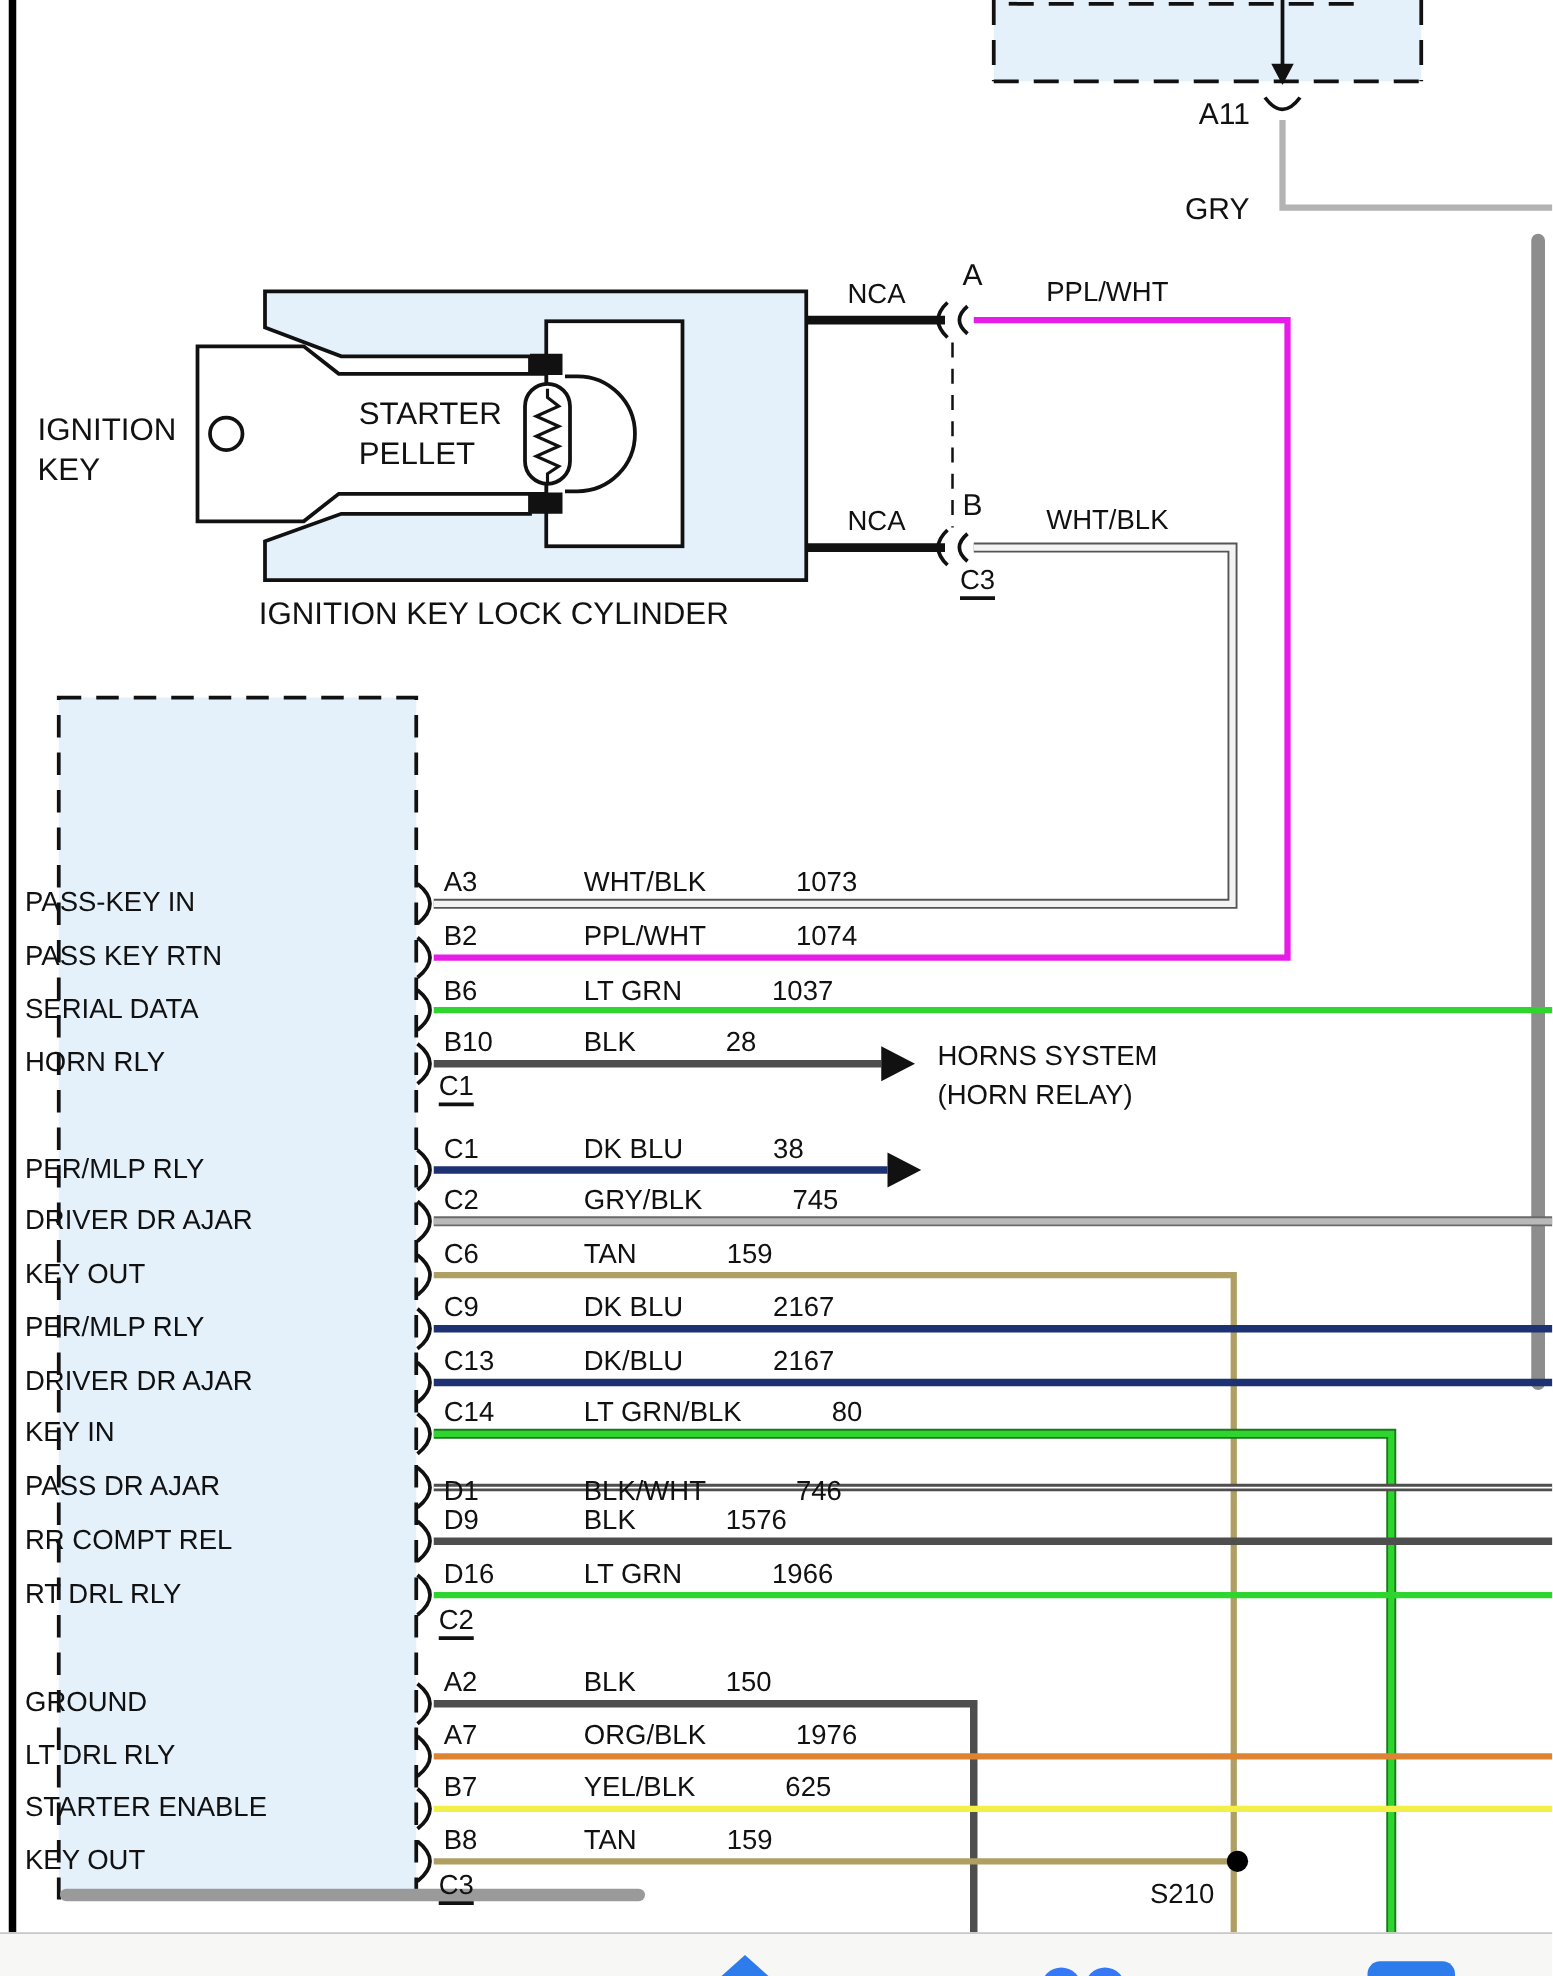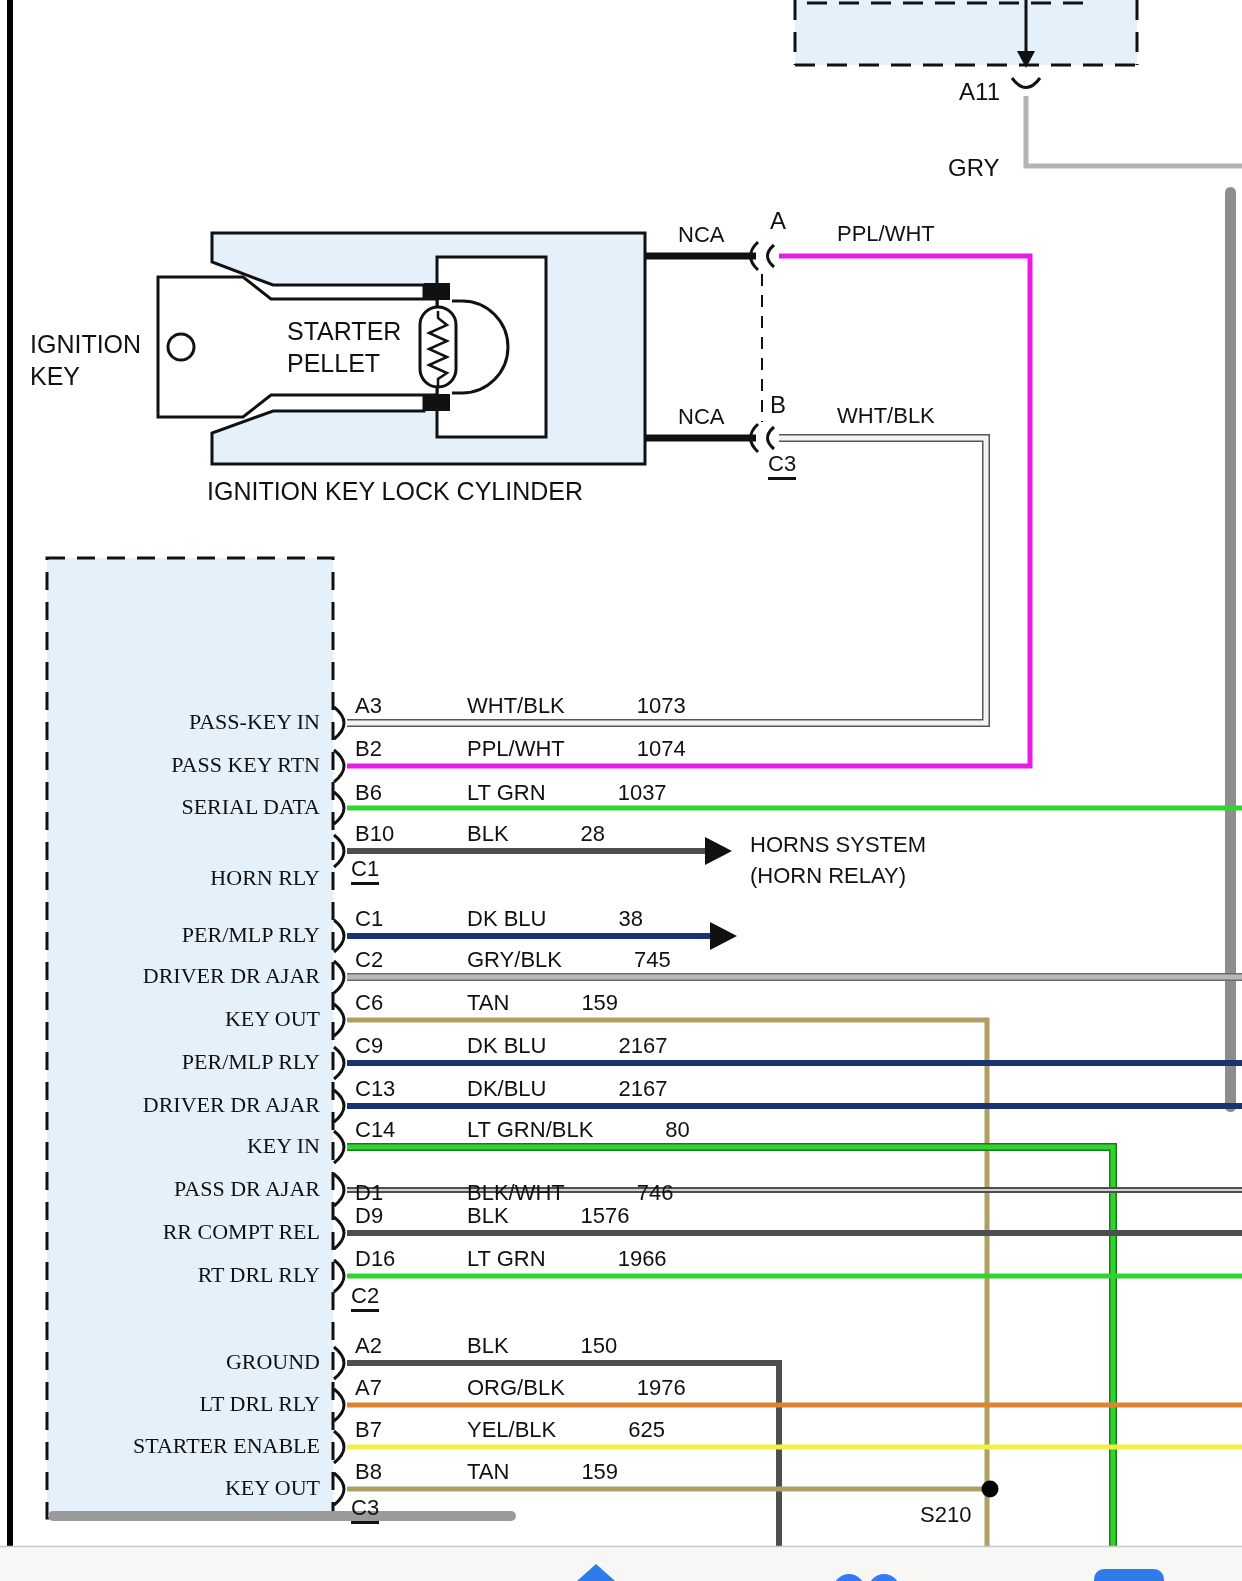--- a/index.html
+++ b/index.html
@@ -4,22 +4,22 @@
 <style>
   html,body{margin:0;padding:0;background:#fff;}
   #stage{position:relative;width:1242px;height:1581px;overflow:hidden;background:#fff;
          font-family:"Liberation Sans", sans-serif;color:#111;}
   svg{position:absolute;left:0;top:0;}
   .t{position:absolute;font-size:22px;line-height:27px;white-space:nowrap;color:#111;}
   .t24{font-size:24px;line-height:28px;}
   .t25{font-size:25px;line-height:30px;}
   .rt{text-align:right;}
   .ul{border-bottom:3px solid #111;padding-bottom:1px;}
-  .pin-function{position:absolute;left:20px;width:300px;text-align:right;
-                font-size:22px;line-height:28px;white-space:nowrap;font-family:Liberation Serif, serif;}
+  .pin-function{position:absolute;left:20px;width:300px;text-align:left;
+                font-size:22px;line-height:28px;white-space:nowrap;}
   .pin-row{position:absolute;display:flex;align-items:flex-end;font-size:22px;line-height:26px;white-space:nowrap;gap:30px;}
   .pin-code{display:inline-block;width:82px;}
   .pin-circuit{margin-left:42px;}
   .sec-label{position:absolute;font-size:22px;line-height:26px;}
 </style>
 </head>
 <body>
 
 <div id="stage">
 
@@ -181,21 +181,21 @@
     <div>
       <div class="pin-function" style="top: 793px;">SERIAL DATA</div>
       <div class="pin-row" style="left: 355px; top: 780px;">
         <span class="pin-code">B6</span>
         <span class="pin-color">LT GRN</span>
         <span class="pin-circuit">1037</span>
       </div>
     </div>
 
     <div>
-      <div class="pin-function" style="top: 836px; margin-top: 28px;">HORN RLY</div>
+      <div class="pin-function" style="top: 836px;">HORN RLY</div>
       <div class="pin-row" style="left: 355px; top: 821px;">
         <span class="pin-code">B10</span>
         <span class="pin-color">BLK</span>
         <span class="pin-circuit">28</span>
       </div>
     </div>
 
     <div>
       <div class="pin-function" style="top: 921px;">PER/MLP RLY</div>
       <div class="pin-row" style="left: 355px; top: 906px;">

